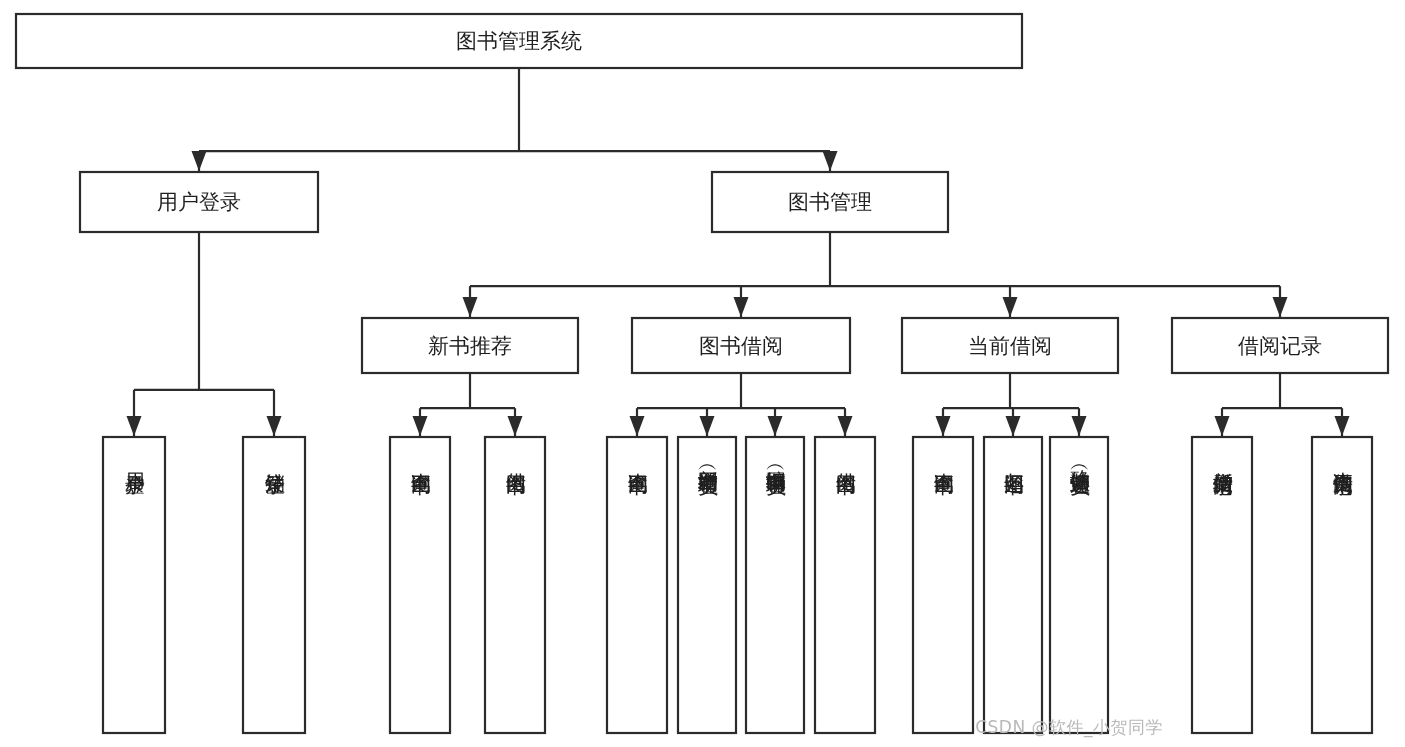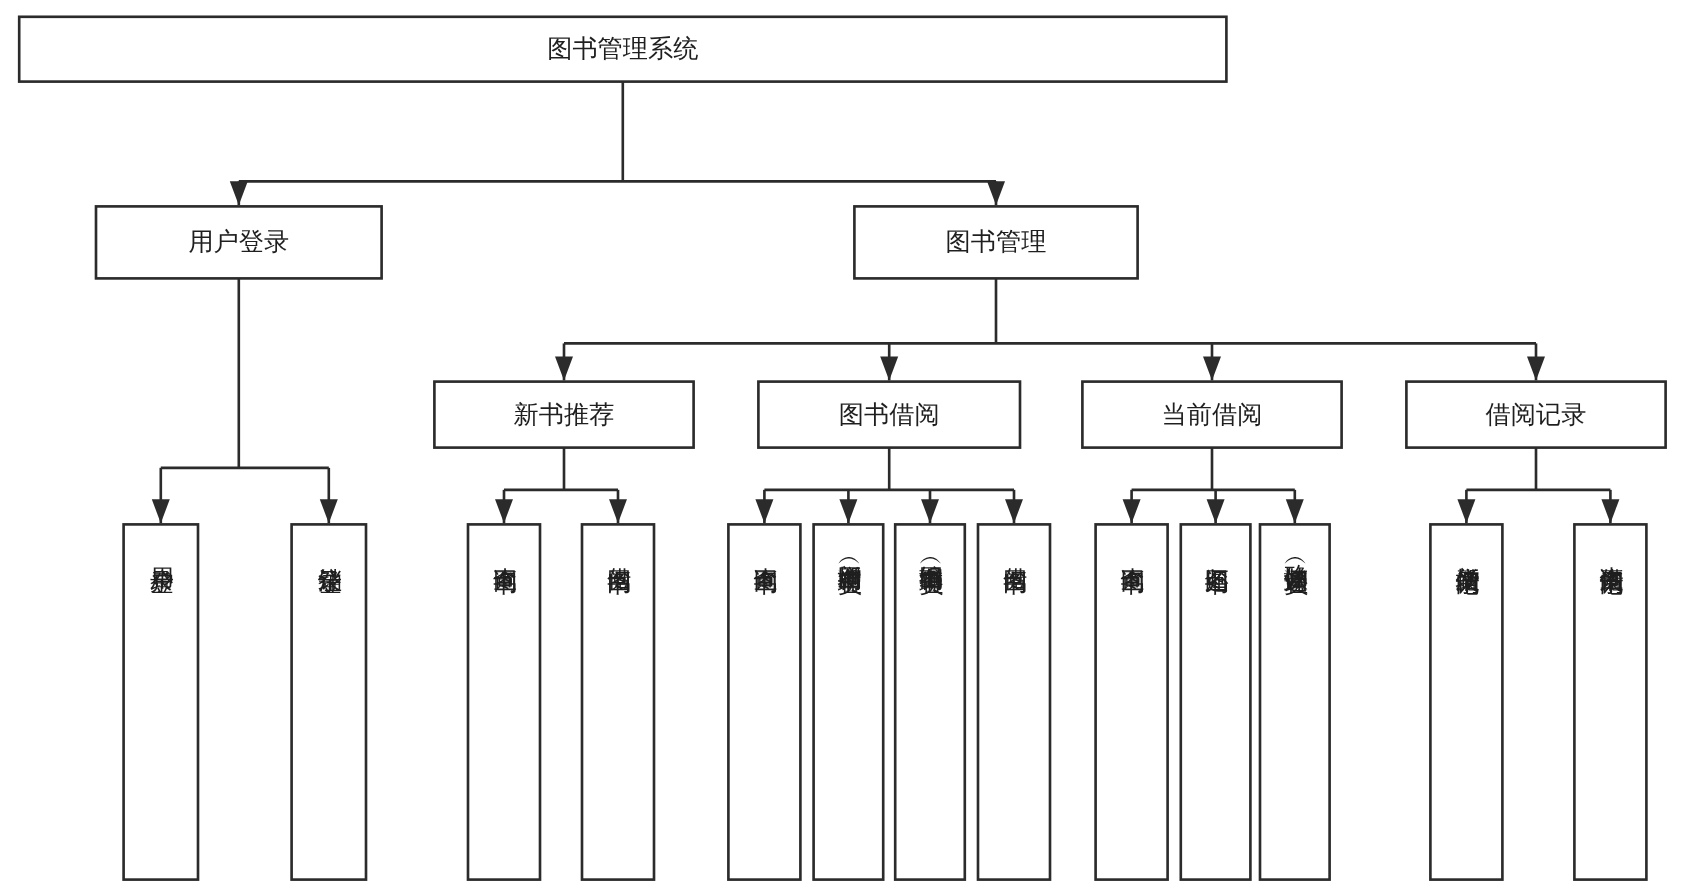--- a/index.html
+++ b/index.html
@@ -218,13 +218,14 @@
         <g>
           <rect x="1192" y="437" width="60" height="296" rx="0" class="node-box"></rect>
           <text class="node-label vertical" x="1222" y="459" dominant-baseline="hanging">新增借阅记录</text>
         </g>
         <g>
           <rect x="1312" y="437" width="60" height="296" rx="0" class="node-box"></rect>
           <text class="node-label vertical" x="1342" y="459" dominant-baseline="hanging">查询借阅记录</text>
         </g>
       </g>
   </svg>
+  <div class="watermark">CSDN @软件_小贺同学</div>
 </div>
 
 </body></html>

